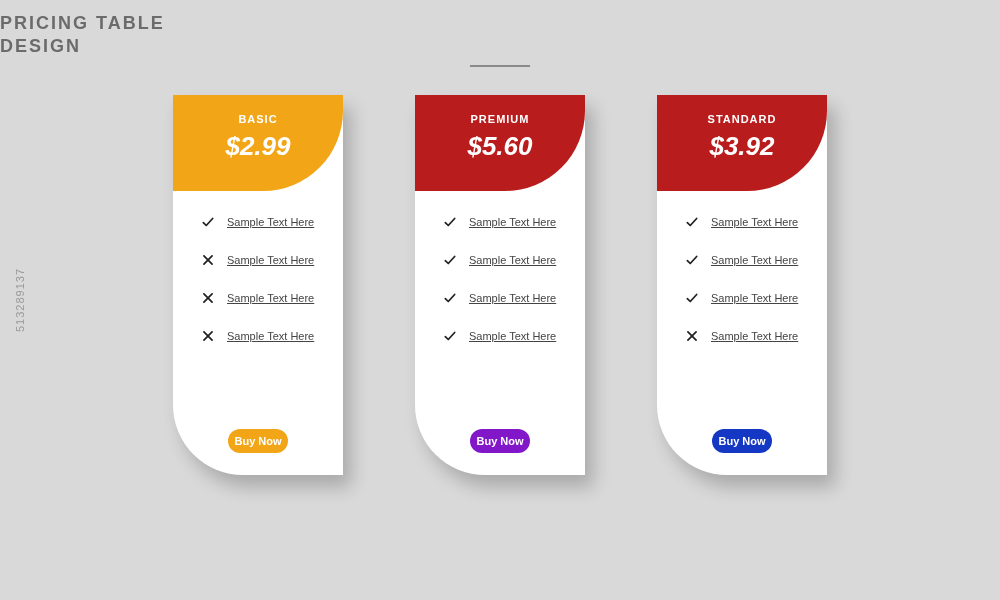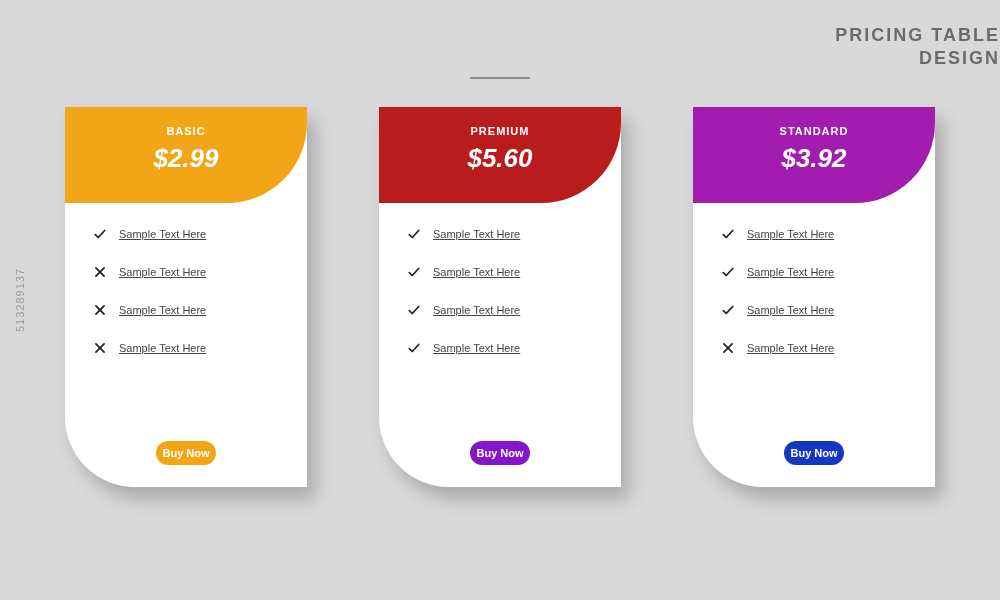--- a/index.html
+++ b/index.html
@@ -5,43 +5,42 @@
   * { box-sizing: border-box; margin: 0; padding: 0; }
   body {
     width: 1000px;
     height: 600px;
     background: #d9d9d9;
     font-family: Arial, Helvetica, sans-serif;
     overflow: hidden;
     position: relative;
   }
   .page-title {
-    text-align: right;
+    text-align: left;
     padding-top: 12px;
     color: #6b6b6b;
     font-weight: 700;
     letter-spacing: 2px;
     font-size: 18px;
     line-height: 1.25;
-    margin-top: 12px;
   }
   .page-title .underline {
     width: 60px;
     height: 2px;
     background: #8a8a8a;
     margin: 8px auto 0;
   }
   .cards {
     display: flex;
     justify-content: center;
     gap: 72px;
     margin-top: 28px;
   }
   .card {
-    width: 242px;
+    width: 170px;
     height: 380px;
     background: #ffffff;
     border-radius: 0 0 0 70px;
     position: relative;
     box-shadow: 8px 12px 18px rgba(0,0,0,0.22);
     overflow: hidden;
     display: flex;
     flex-direction: column;
   }
   .card-header {
@@ -207,21 +206,21 @@
           </span>
         <span>Sample Text Here</span>
       </div>
     </div>
     <div class="cta-wrap">
       <button class="cta" style="background:#8216c9">Buy Now</button>
     </div>
   </div>
 
   <div class="card">
-    <div class="card-header" style="background:#a21caf">
+    <div class="card-header" style="background:#b91c1c">
       <div class="plan">STANDARD</div>
       <div class="price">$3.92</div>
     </div>
     <div class="features">
       <div class="feature">
         <span class="icon">
             <svg viewBox="0 0 24 24" fill="none" stroke="#222" stroke-width="3" stroke-linecap="round" stroke-linejoin="round">
               <polyline points="4 13 9 18 20 6"></polyline>
             </svg>
           </span>

